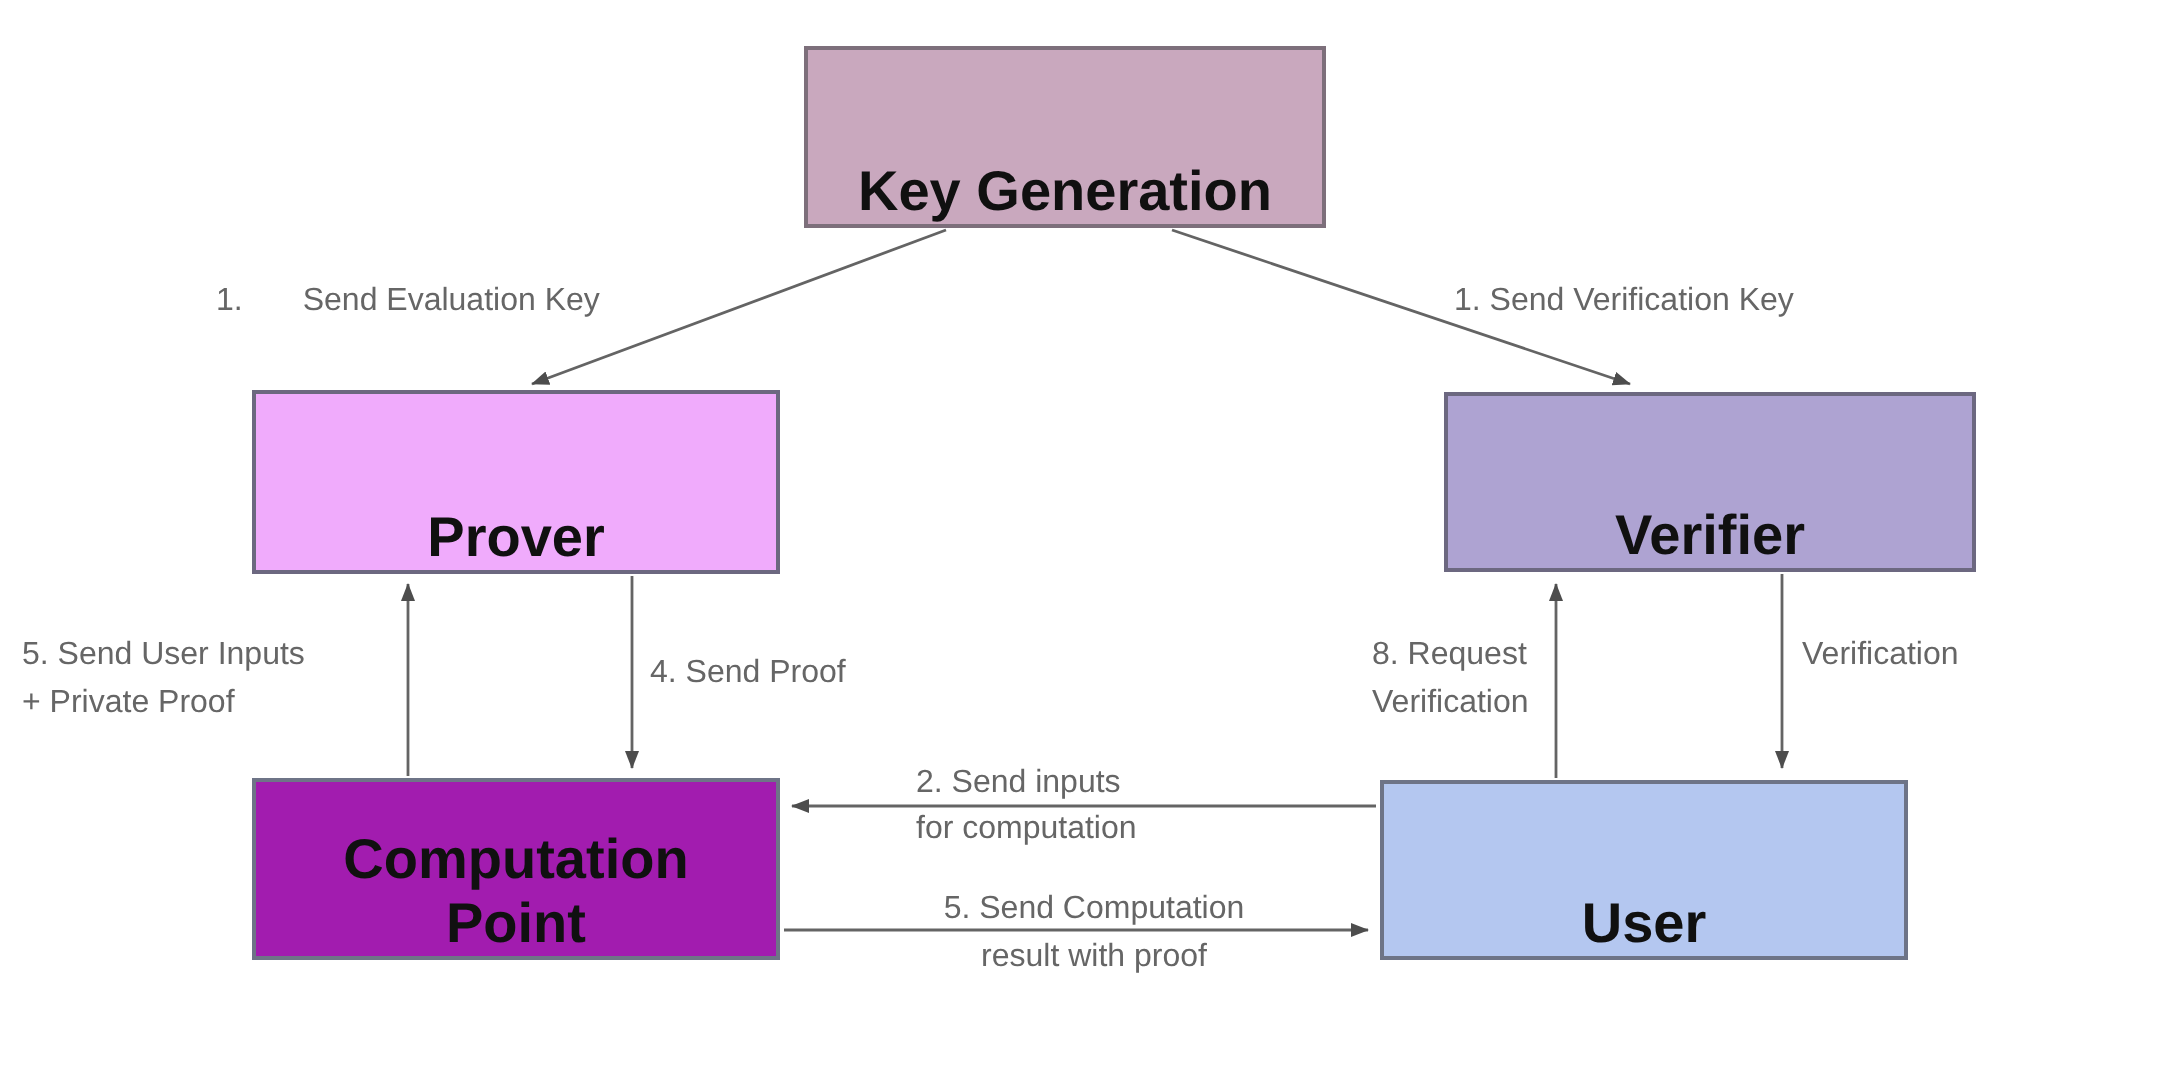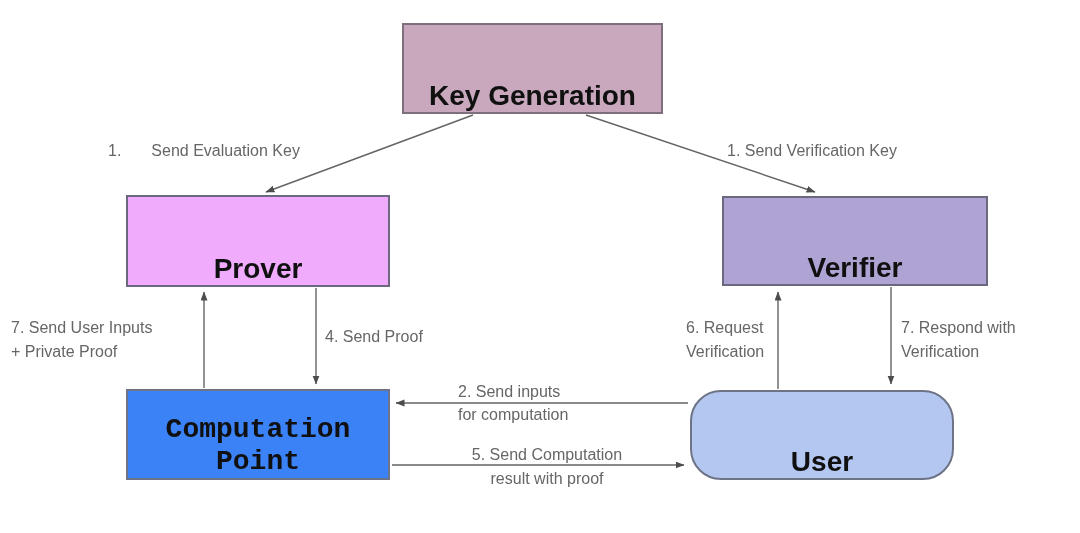--- a/index.html
+++ b/index.html
@@ -74,58 +74,57 @@
   </div>
 
   <div class="node node-prover" style="background-color: #f0abfc; border-color: rgb(108, 104, 128);">
     <span class="node-label">Prover</span>
   </div>
 
   <div class="node node-verifier" style="background-color: rgb(174, 163, 210); border-color: rgb(108, 104, 128);">
     <span class="node-label">Verifier</span>
   </div>
 
-  <div class="node node-cp" style="background-color: #3b82f6; border-color: rgb(110, 116, 135); font-family: Liberation Mono, monospace;">
+  <div class="node node-cp" style="background-color: #a21caf; border-color: rgb(110, 116, 135);">
     <span class="node-label">Computation Point</span>
   </div>
 
-  <div class="node node-user" style="background-color: rgb(180, 199, 240); border-color: rgb(110, 116, 135); border-radius: 31px;">
+  <div class="node node-user" style="background-color: rgb(180, 199, 240); border-color: rgb(110, 116, 135);">
     <span class="node-label">User</span>
   </div>
 
   <div class="edge-label lbl-send-eval">
     <span>1.</span><span class="gap">Send Evaluation Key</span>
   </div>
 
   <div class="edge-label lbl-send-verif">
     <span>1. Send Verification Key</span>
   </div>
 
   <div class="edge-label lbl-send-inputs">
     <span class="line">2. Send inputs</span>
     <span class="line">for computation</span>
   </div>
 
   <div class="edge-label lbl-user-inputs">
-    <span class="line">7. Send User Inputs</span>
+    <span class="line">5. Send User Inputs</span>
     <span class="line">+ Private Proof</span>
   </div>
 
   <div class="edge-label lbl-send-proof">
     <span>4. Send Proof</span>
   </div>
 
   <div class="edge-label lbl-send-result">
     <span class="line">5. Send Computation</span>
     <span class="line">result with proof</span>
   </div>
 
   <div class="edge-label lbl-request-verif">
-    <span class="line">6. Request</span>
+    <span class="line">8. Request</span>
     <span class="line">Verification</span>
   </div>
 
   <div class="edge-label lbl-respond-verif">
-    <span class="line">7. Respond with</span>
     <span class="line">Verification</span>
   </div>
 
 </div>
 
 </body></html>

